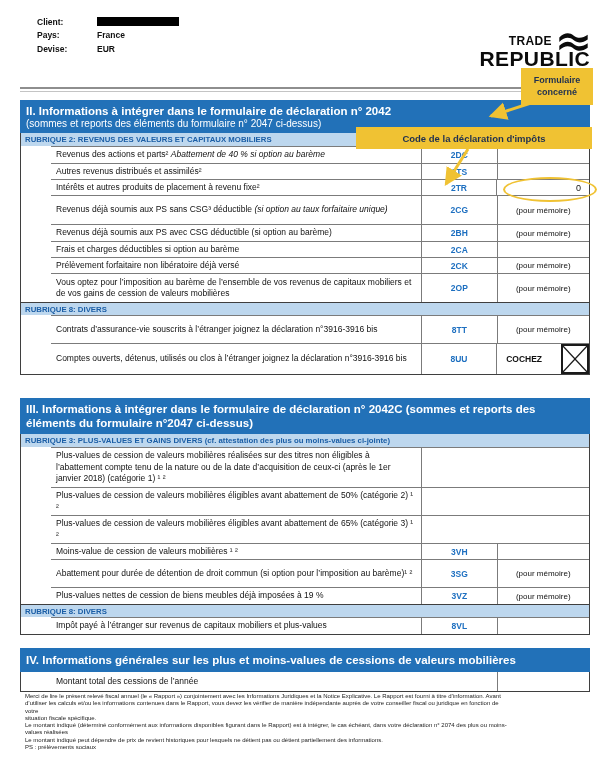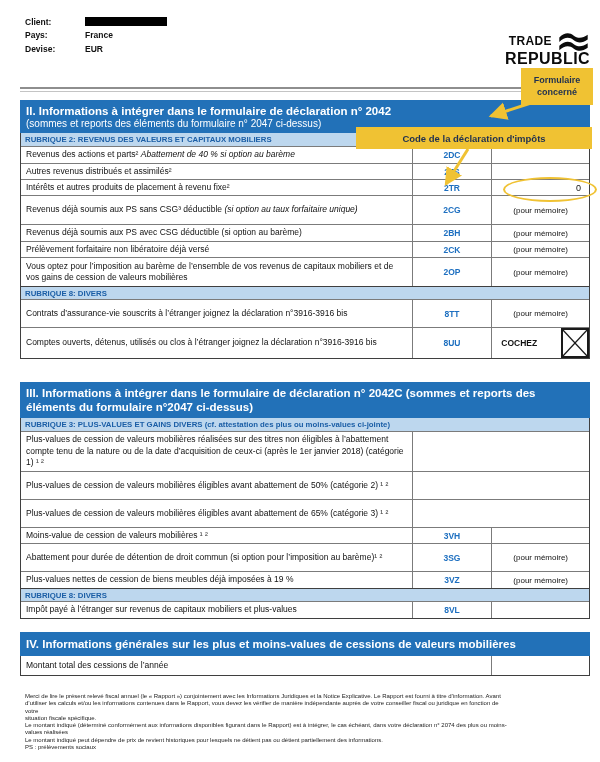--- a/index.html
+++ b/index.html
@@ -4,46 +4,46 @@
 <style>
   html,body { margin:0; padding:0; background:#e8e8e8; }
   .page {
     position:relative; width:600px; height:762px; background:#ffffff;
     font-family:"Liberation Sans", sans-serif; color:#111; overflow:hidden;
     margin:0 auto;
   }
   
   .info { position:absolute; left:25px; top:15px; font-size:8.5px; font-weight:bold; }
   .irow { display:flex; height:13.5px; align-items:center; }
-  .ilabel { width:60px; }
+  .ilabel { width:60px;margin-left:12px; }
   .redact { display:inline-block; width:82px; height:9px; background:#000; }
   
   .logo { position:absolute; top:31px; right:10px; color:#0b0b0b; font-weight:800; letter-spacing:0.4px; }
   .logo-l1 { display:flex; align-items:center; justify-content:flex-end; gap:5px; font-size:12px; line-height:17px; }
-  .logo-l2 { font-size:16px; line-height:16px; text-align:right; }
+  .logo-l2 { font-size:21px; line-height:16px; text-align:right; }
   
   .rule { position:absolute; left:20px; top:87px; width:570px; height:2px;
           border-top:2px solid #8e8e8e; border-bottom:1px solid #c4c4c4; }
   
   .badge { position:absolute; background:var(--accent-yellow,#F0C233); color:var(--badge-text,#1F3050);
            font-weight:bold; display:flex; align-items:center; justify-content:center; z-index:6; text-align:center; }
   .badge-form { left:521px; top:68px; width:72px; height:37px; font-size:9px; line-height:11.5px; flex-direction:column; }
   .badge-code { left:356px; top:127px; width:236px; height:22px; font-size:9.5px; }
   
   .overlay { position:absolute; left:0; top:0; width:600px; height:762px; z-index:5; pointer-events:none; }
   
   .doc { position:absolute; left:20px; top:100px; width:570px; }
   .sec-head { background:var(--header-blue,#2271B8); color:#fff; padding:4px 6px 4px 6px; box-sizing:border-box; }
   .sec-head .t1 { font-size:11.5px; font-weight:bold; line-height:14px; }
   .sec-head .t2 { font-size:10px; font-weight:normal; line-height:11px; }
   .tbl { border:1px solid #3f3f3f; border-top:none; box-sizing:border-box; }
   .rub { background:var(--light-blue,#BDD7EE); color:var(--rubrique-text,#1B5EA6);
          font-weight:bold; font-size:7.8px; height:13px; display:flex; align-items:center;
          padding:0 4px; border-top:1px solid #3f3f3f; box-sizing:border-box; }
-  .trow { display:flex; border-top:1px solid #7b7b7b; box-sizing:border-box; position:relative; background:#fff; }
+  .trow { display:flex; border-top:1px solid #7b7b7b; box-sizing:border-box; position:relative; background:#fff;margin-left:30px; }
   .trow:first-child { border-top:none; }
   .c-label { width:393px; border-right:1px solid #7b7b7b; box-sizing:border-box;
              padding:1px 5px; font-size:8.5px; line-height:11.5px;
              display:flex; flex-direction:column; justify-content:center; }
   .c-code { width:80px; border-right:1px solid #7b7b7b; box-sizing:border-box;
             display:flex; align-items:center; justify-content:center;
             color:var(--code-blue,#1D6FC0); font-weight:bold; font-size:8.5px; }
   .c-val { width:97px; box-sizing:border-box; display:flex; align-items:center; justify-content:center; font-size:8px; }
   .c-merged { width:177px; box-sizing:border-box; }
   .c-val.num { justify-content:flex-end; padding-right:8px; font-size:9px; }
@@ -145,20 +145,27 @@
       </div>
       <div class="trow h17">
         <div class="c-label">
             <span><span>Revenus déjà soumis aux PS avec CSG déductible (si option au barème)</span><i></i></span>
           </div>
         <div class="c-code">2BH</div>
         <div class="c-val">(pour mémoire)</div>
       </div>
       <div class="trow h16">
         <div class="c-label">
+            <span><span>Frais et charges déductibles si option au barème</span><i></i></span>
+          </div>
+        <div class="c-code">2CA</div>
+        <div class="c-val"></div>
+      </div>
+      <div class="trow h16">
+        <div class="c-label">
             <span><span>Prélèvement forfaitaire non libératoire déjà versé</span><i></i></span>
           </div>
         <div class="c-code">2CK</div>
         <div class="c-val">(pour mémoire)</div>
       </div>
       <div class="trow h29">
         <div class="c-label">
             <span><span>Vous optez pour l’imposition au barème de l’ensemble de vos revenus de capitaux mobiliers et de vos gains de cession de valeurs mobilières</span><i></i></span>
           </div>
         <div class="c-code">2OP</div>

